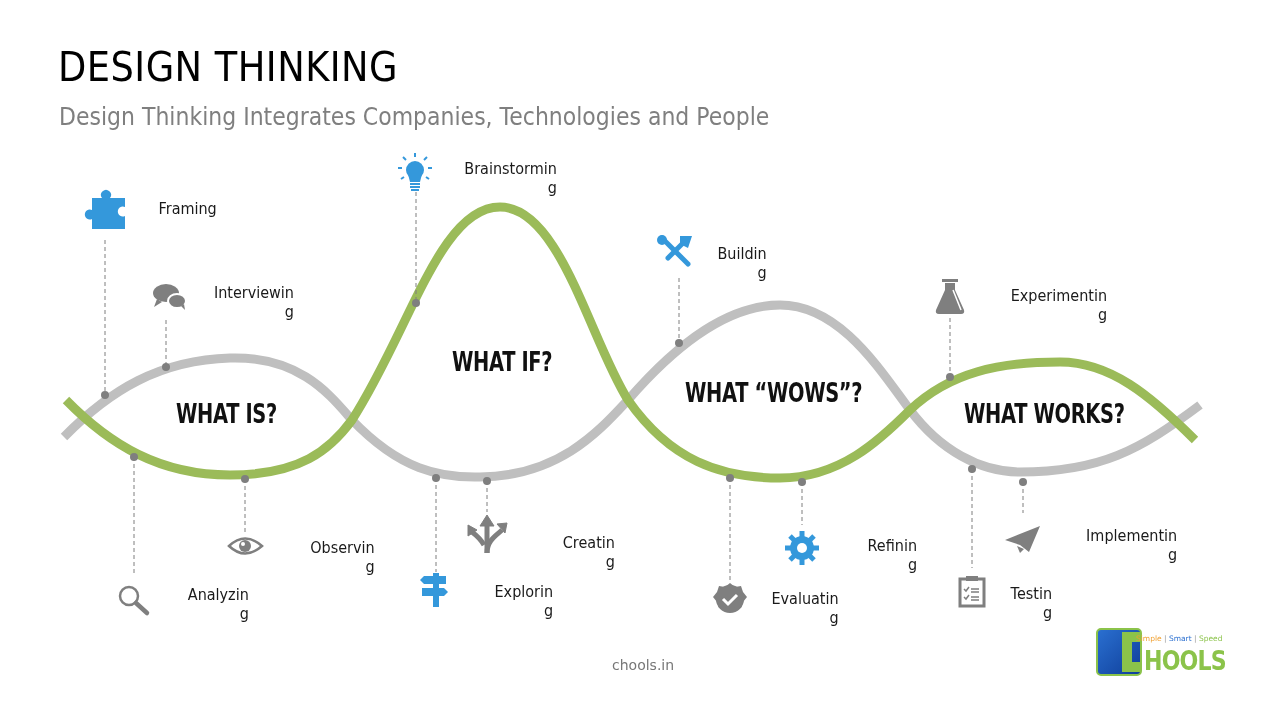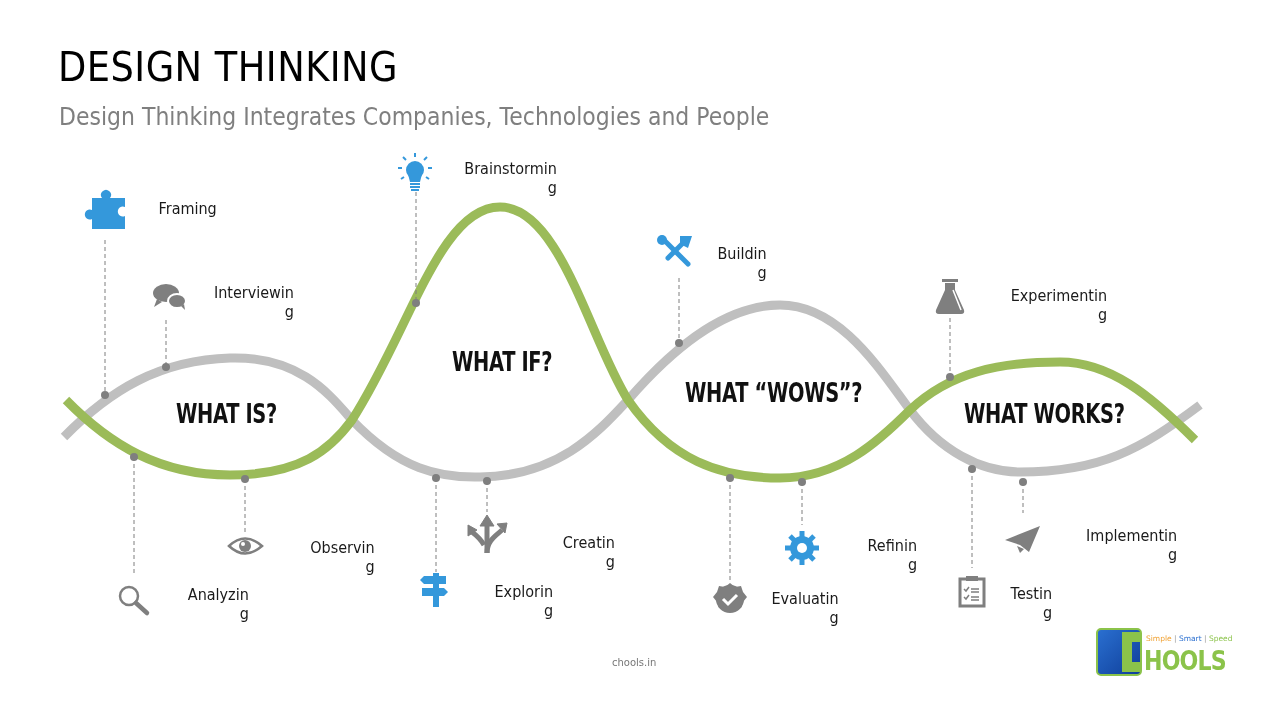--- a/index.html
+++ b/index.html
@@ -2,25 +2,25 @@
 <html><head>
 <meta charset="utf-8">
 <style>
   html, body { margin: 0; padding: 0; background: #ffffff; }
   body { width: 1280px; height: 720px; position: relative; overflow: hidden; font-family: "Liberation Sans", "DejaVu Sans", sans-serif; }
   .title { position: absolute; left: 58px; top: 44px; font-size: 40px; color: #000; letter-spacing: 0.5px; font-family: "DejaVu Sans", sans-serif; font-weight: normal; transform: scaleX(0.92); transform-origin: left top; }
   .subtitle { position: absolute; left: 59px; top: 102px; font-size: 25px; color: #7f7f7f; font-family: "DejaVu Sans", sans-serif; transform: scaleX(0.88); transform-origin: left top; white-space: nowrap; }
   svg.diagram { position: absolute; left: 0; top: 0; }
   .label { position: absolute; font-size: 16px; color: #1a1a1a; font-family: "DejaVu Sans", sans-serif; text-align: right; line-height: 19px; transform: scaleX(0.9); transform-origin: right top; }
   .stage { position: absolute; font-family: "DejaVu Sans", sans-serif; font-weight: bold; font-size: 27px; color: #111; white-space: nowrap; transform: scaleX(0.72); transform-origin: left top; letter-spacing: -0.5px; }
-  .footer { position: absolute; left: 612px; top: 657px; font-size: 10px; color: #777; font-family: "DejaVu Sans", sans-serif; }
+  .footer { position: absolute; left: 612px; top: 657px; font-size: 14px; color: #777; font-family: "DejaVu Sans", sans-serif; }
   .logo { position: absolute; left: 1096px; top: 626px; width: 130px; height: 52px; }
   .logo-box { position: absolute; left: 0; top: 2px; width: 46px; height: 48px; background: linear-gradient(135deg, #2a6fd0, #0f3f9a); border-radius: 5px; border: 2px solid #8bc34a; box-sizing: border-box; }
   .logo-c { position: absolute; left: 22px; top: 2px; width: 24px; height: 48px; }
-  .logo-tag { position: absolute; left: 50px; top: 8px; font-size: 7.5px; white-space: nowrap; font-family: "DejaVu Sans", sans-serif; }
+  .logo-tag { position: absolute; left: 40px; top: 8px; font-size: 7.5px; white-space: nowrap; font-family: "DejaVu Sans", sans-serif; }
   .logo-tag .s1 { color: #f0a030; }
   .logo-tag .s2 { color: #2a6fd0; }
   .logo-tag .s3 { color: #8bc34a; }
   .logo-tag .sep { color: #999; }
   .logo-word { position: absolute; left: 48px; top: 20px; font-size: 26px; font-weight: bold; color: #8bc34a; font-family: "DejaVu Sans", sans-serif; transform: scaleX(0.85); transform-origin: left top; letter-spacing: -1px; }
 </style>
 </head>
 <body>
 
 <div class="title">DESIGN THINKING</div>

